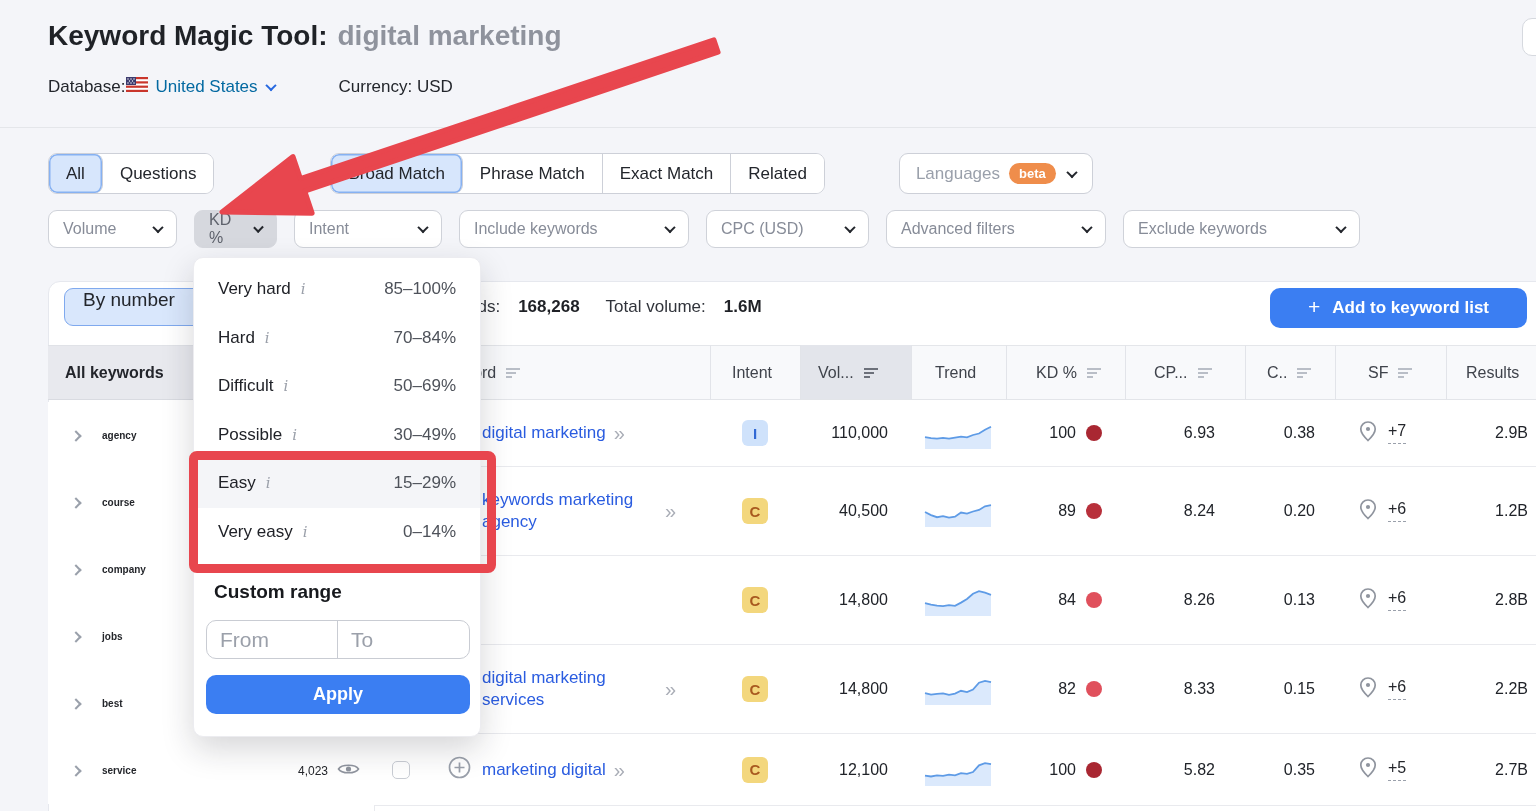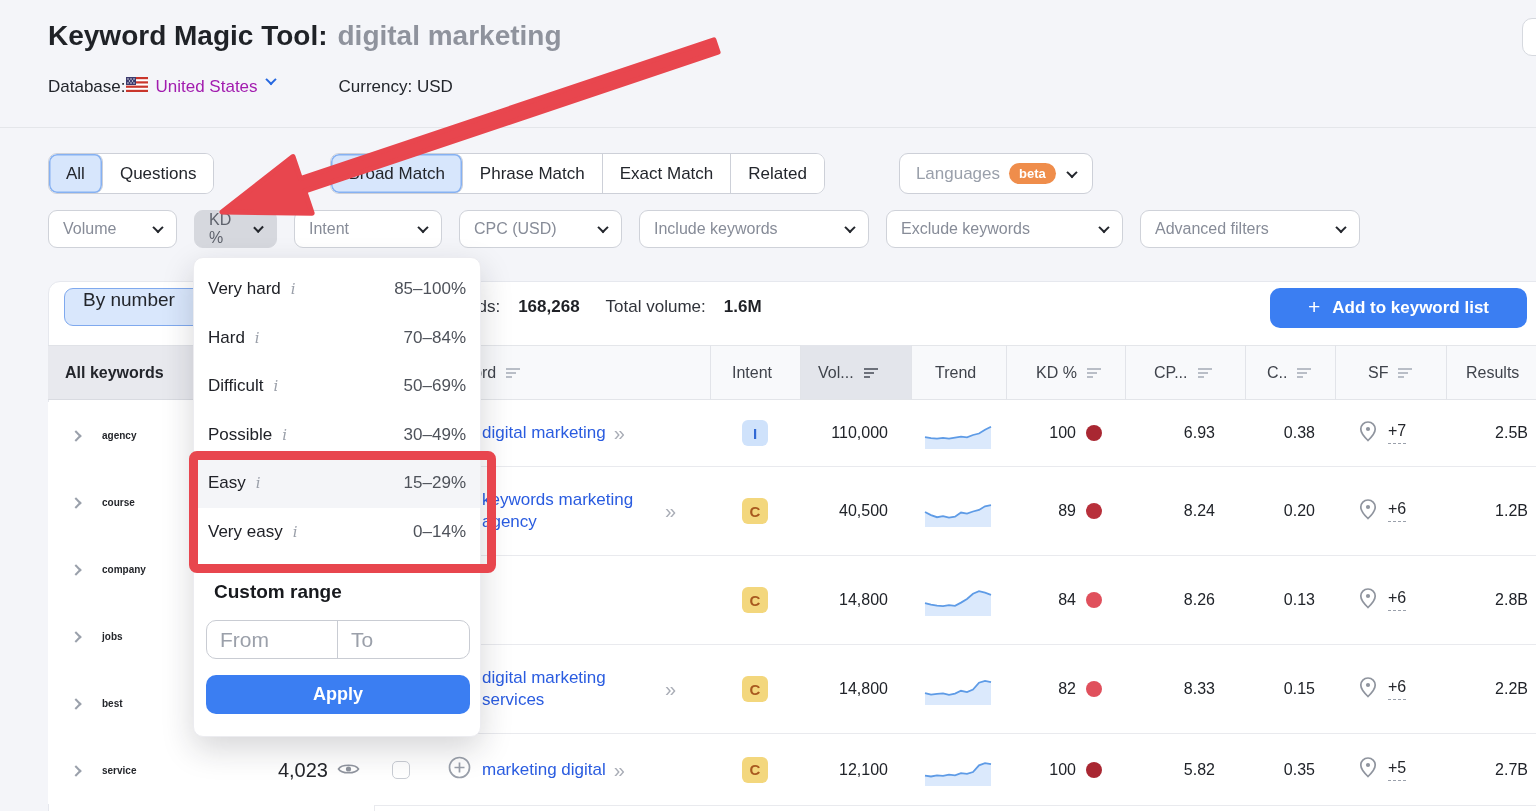--- a/index.html
+++ b/index.html
@@ -5,21 +5,21 @@
   *{margin:0;padding:0;box-sizing:border-box;}
   html,body{width:1536px;height:811px;overflow:hidden;}
   body{font-family:"Liberation Sans","DejaVu Sans",sans-serif;background:#f4f5f9;position:relative;color:#23262c;}
   .abs{position:absolute;}
 
   
   .page-title{left:48px;top:20px;font-size:28px;font-weight:700;color:#1f2227;white-space:nowrap;}
   .page-title .query{color:#8f939d;margin-left:10px;}
   .db-row{left:48px;top:74px;display:flex;align-items:center;font-size:17px;height:26px;}
   .db-label{color:#23262c;margin-right:0;}
-  .db-link{display:flex;align-items:flex-start;color:#a21caf;cursor:pointer;}
+  .db-link{display:flex;align-items:center;color:#0369a1;cursor:pointer;}
   .db-link .flag{margin-right:8px;}
   .db-link .chev{color:#2668e0;margin-left:9px;}
   .currency{margin-left:64px;color:#23262c;}
   .top-divider{left:0;top:127px;width:1536px;height:1px;background:#e4e6ea;}
   .corner-btn{right:-16px;top:18px;width:30px;height:38px;background:#fff;border:1px solid #d6d9df;border-radius:10px;}
 
   
   .chev{display:inline-block;width:8px;height:8px;border-right:2.4px solid currentColor;border-bottom:2.4px solid currentColor;transform:rotate(45deg) translate(-1px,-1px);}
   .chev-r{display:inline-block;width:8px;height:8px;border-right:2.2px solid #9aa0ab;border-bottom:2.2px solid #9aa0ab;transform:rotate(-45deg);}
   .sort{display:inline-block;width:14px;height:10px;background:
@@ -70,21 +70,21 @@
   .th .sort{margin-left:10px;}
   .vol-bg{position:absolute;left:426px;top:0;width:111px;height:54px;background:#e3e5eb;}
   .th-div{position:absolute;top:0;width:1px;height:55px;background:#e2e4e9;}
   .thead-wrap{position:absolute;left:374px;top:345px;right:-16px;height:55px;}
   .vline{left:374px;top:345px;bottom:0;width:1px;background:#e9eaee;}
 
   
   .side-item{left:48px;width:326px;height:67px;display:flex;align-items:center;cursor:pointer;background:#fff;}
   .side-item .chev-r{margin-left:24px;}
   .side-item .lbl{font-size:10px;font-weight:700;color:#24262b;margin-left:22px;}
-  .side-item .count{margin-left:auto;font-size:20px;color:#24262b;}
+  .side-item .count{margin-left:auto;font-size:12px;color:#24262b;}
   .side-item .eye{margin:0 14px 0 9px;}
 
   
   .trow{position:absolute;left:374px;right:-16px;border-bottom:1px solid #e9eaee;background:#fff;}
   .cell{position:absolute;top:0;height:100%;display:flex;align-items:center;}
   .c-check{left:18px;}
   .checkbox{width:18px;height:18px;border:1.5px solid #c9cdd4;border-radius:5px;background:#fff;cursor:pointer;}
   .c-plus{left:74px;}
   .c-kw{left:108px;}
   .kw-link{font-size:17px;color:#2a5ce0;max-width:175px;line-height:22px;cursor:pointer;}
@@ -97,21 +97,21 @@
   .c-kd{left:632px;width:70px;justify-content:flex-end;font-size:16px;color:#202329;}
   .kd-dot{position:absolute;left:712px;top:50%;margin-top:-8px;width:16px;height:16px;border-radius:50%;}
   .c-cpc{left:751px;width:90px;justify-content:flex-end;font-size:16px;color:#202329;}
   .c-com{left:871px;width:70px;justify-content:flex-end;font-size:16px;color:#202329;}
   .c-sf{left:984px;}
   .sf-val{margin-left:10px;font-size:16px;color:#24262b;border-bottom:1.5px dashed #9aa0ab;padding-bottom:3px;cursor:pointer;}
   .c-res{left:1072px;width:82px;justify-content:flex-end;font-size:16px;color:#202329;}
 
   
   .kd-panel{left:193px;top:257px;width:288px;height:480px;background:#fff;border:1px solid #ececf0;border-radius:10px;box-shadow:0 12px 32px rgba(25,28,40,.18);z-index:50;padding-top:7px;}
-  .kd-item{height:48.5px;display:flex;align-items:center;padding:0 14px;font-size:17px;color:#202228;cursor:pointer;}
+  .kd-item{height:48.5px;display:flex;align-items:center;padding:0 24px;font-size:17px;color:#202228;cursor:pointer;}
   .kd-item .range{margin-left:auto;color:#4e525a;}
   .kd-item.hov{background:#f4f5f8;}
   .custom-label{margin:25px 20px 0;font-size:19px;font-weight:700;color:#17191d;}
   .range-inputs{display:flex;margin:17px 12px 0;width:264px;border:1px solid #c9ccd3;border-radius:10px;overflow:hidden;background:#fff;}
   .range-inputs input{width:50%;height:37px;border:none;outline:none;font-size:21px;padding:0 13px;color:#23262c;font-family:inherit;background:transparent;}
   .range-inputs input::placeholder{color:#9ba0aa;}
   .range-inputs input:first-child{border-right:1px solid #c9ccd3;}
   .apply-btn{margin:16px 12px 0;width:264px;height:39px;background:#3b7ef2;border-radius:10px;color:#fff;font-size:18px;font-weight:700;display:flex;align-items:center;justify-content:center;cursor:pointer;}
 
   
@@ -199,34 +199,34 @@
       <span class="chev"></span>
     </div>
   <div class="chip pressed" style="width:83px">
       <span>KD %</span>
       <span class="chev"></span>
     </div>
   <div class="chip" style="width:148px">
       <span>Intent</span>
       <span class="chev"></span>
     </div>
+  <div class="chip" style="width:230px">
+      <span>Include keywords</span>
+      <span class="chev"></span>
+    </div>
   <div class="chip" style="width:163px">
       <span>CPC (USD)</span>
       <span class="chev"></span>
     </div>
-  <div class="chip" style="width:230px">
-      <span>Include keywords</span>
+  <div class="chip" style="width:220px">
+      <span>Advanced filters</span>
       <span class="chev"></span>
     </div>
   <div class="chip" style="width:237px">
       <span>Exclude keywords</span>
-      <span class="chev"></span>
-    </div>
-  <div class="chip" style="width:220px">
-      <span>Advanced filters</span>
       <span class="chev"></span>
     </div>
 </div>
 
 <div class="abs card"></div>
 
 <div class="abs bynum">
     <span>By number</span>
   </div>
 
@@ -347,21 +347,21 @@
   <span class="kd-dot" style="background: rgb(169, 39, 50);"></span>
   <div class="cell c-cpc">6.93</div>
   <div class="cell c-com">0.38</div>
   <div class="cell c-sf">
       <span><svg width="20" height="23" viewBox="0 0 20 23">
           <path d="M10 2 C5.9 2 2.8 5.1 2.8 9.1 C2.8 13.8 10 20.5 10 20.5 C10 20.5 17.2 13.8 17.2 9.1 C17.2 5.1 14.1 2 10 2 Z" fill="none" stroke="#8f949e" stroke-width="1.7"></path>
           <circle cx="10" cy="9" r="2.1" fill="#8f949e"></circle>
         </svg></span>
       <span class="sf-val">+7</span>
     </div>
-  <div class="cell c-res">2.5B</div>
+  <div class="cell c-res">2.9B</div>
 </div>
 
 <div class="trow" style="top:467px;height:89px">
   <div class="cell c-kw">
       <span class="kw-link">keywords marketing agency</span>
       <span class="dchev"></span>
     </div>
   <div class="cell c-intent">
       <span class="intent-badge intent-c">C</span>
     </div>

